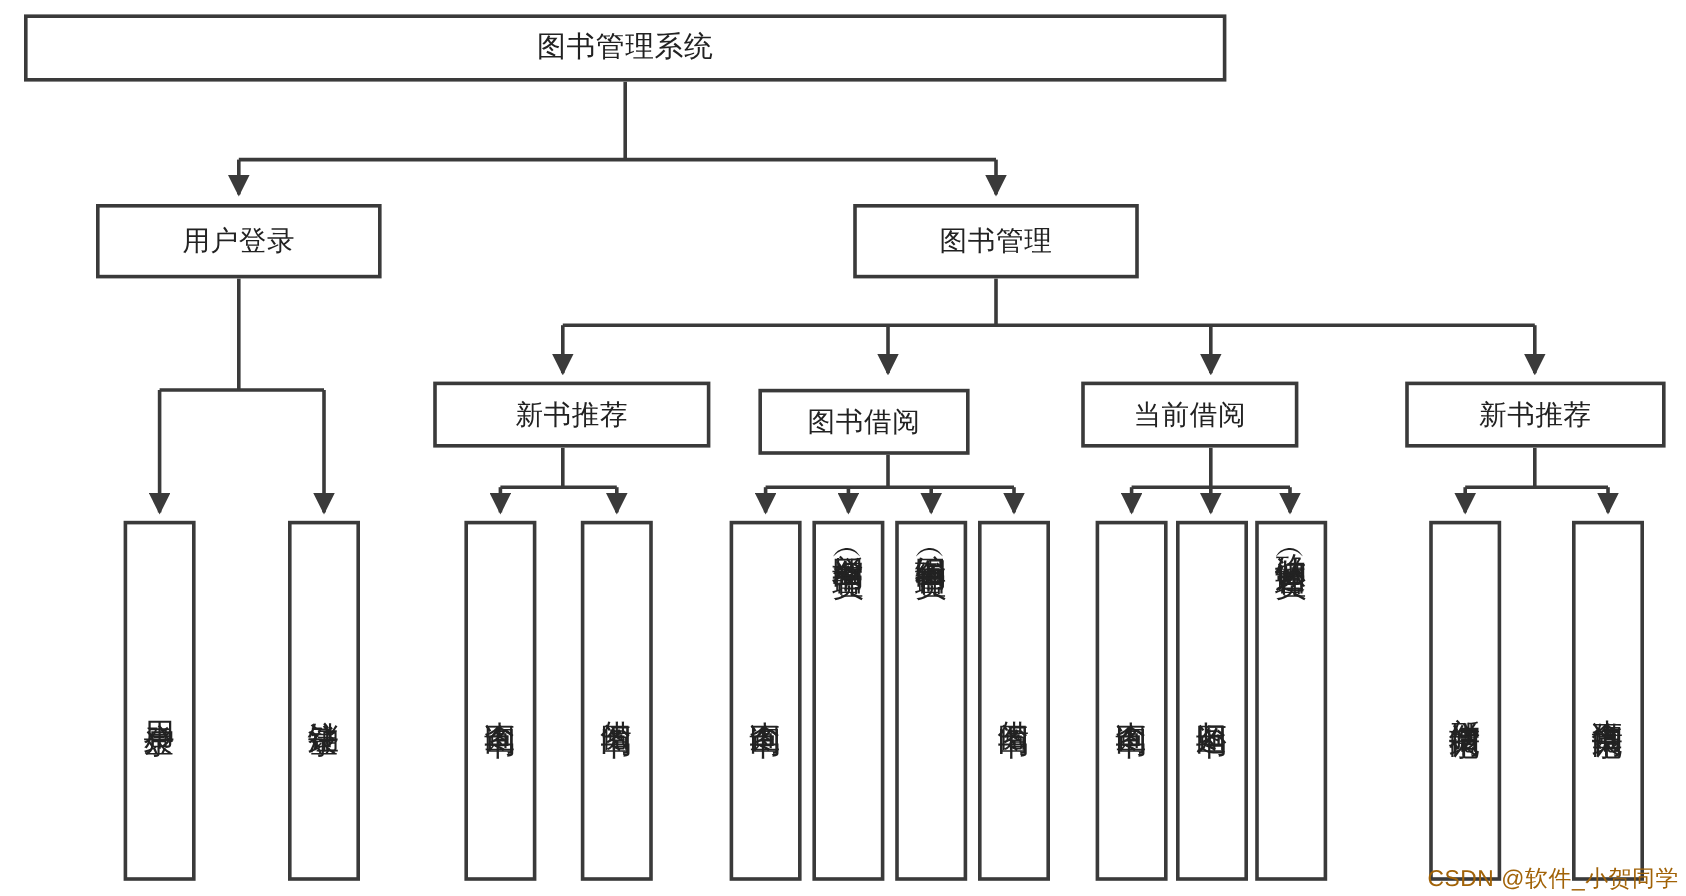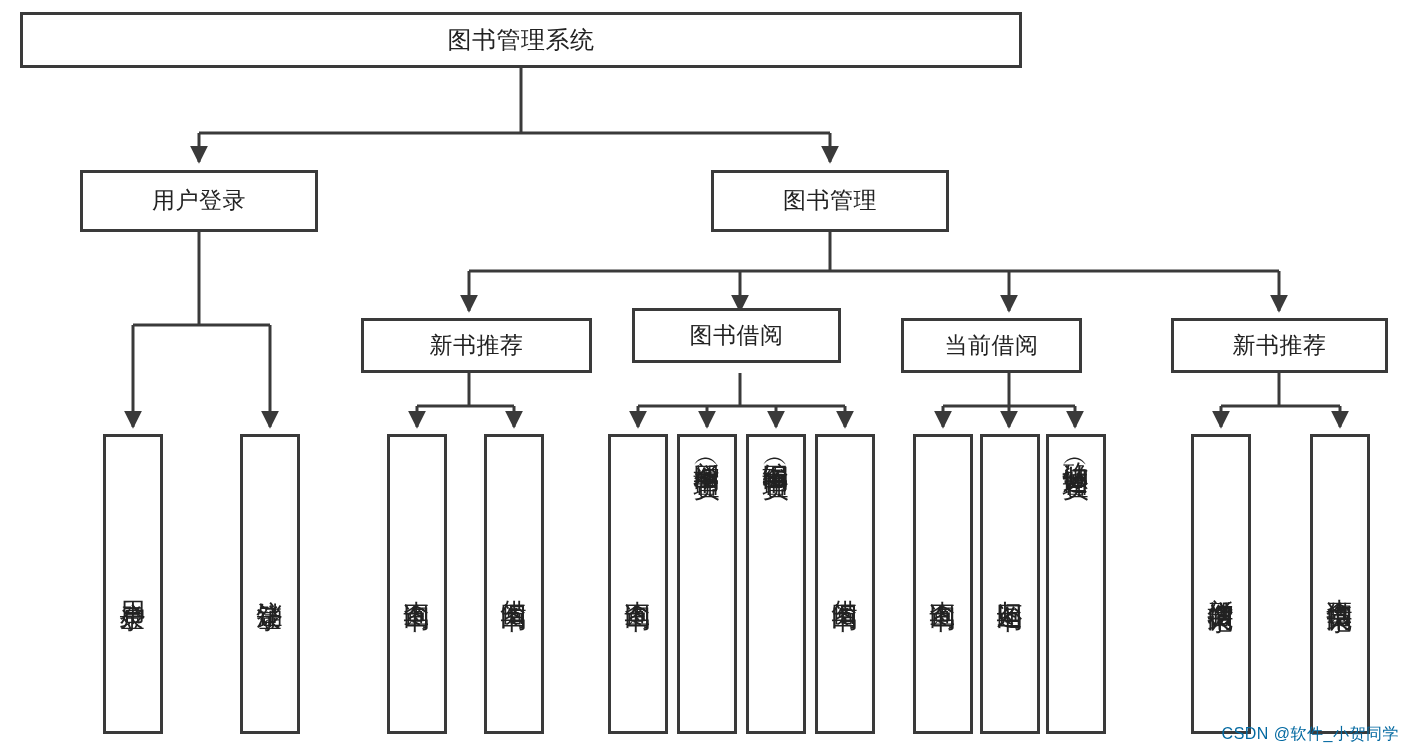--- a/index.html
+++ b/index.html
@@ -60,22 +60,22 @@
   }
   .node.vert.centerfit {
     align-items: center;
     padding-top: 0;
   }
   #root-node .lbl { font-size: 24px; }
   .watermark {
     position: absolute;
     right: 6px;
     bottom: 2px;
-    font-size: 16px;
-    color: #0369a1;
+    font-size: 19px;
+    color: #a16207;
     white-space: nowrap;
     z-index: 5;
     letter-spacing: 0.5px;
   }
 </style>
 </head>
 <body>
 
 <div id="canvas">
 
@@ -136,21 +136,21 @@
   <div class="node horiz" style="left:80px; top:170px; width:238px; height:62px;">
     <span class="lbl">用户登录</span>
   </div>
   <div class="node horiz" style="left:711px; top:170px; width:238px; height:62px;">
     <span class="lbl">图书管理</span>
   </div>
 
   <div class="node horiz" style="left:361px; top:318px; width:231px; height:55px;">
     <span class="lbl">新书推荐</span>
   </div>
-  <div class="node horiz" style="left:632px; top:308px; width:209px; height:55px;">
+  <div class="node horiz" style="left:632px; top:324px; width:176px; height:55px;">
     <span class="lbl">图书借阅</span>
   </div>
   <div class="node horiz" style="left:901px; top:318px; width:181px; height:55px;">
     <span class="lbl">当前借阅</span>
   </div>
   <div class="node horiz" style="left:1171px; top:318px; width:217px; height:55px;">
     <span class="lbl">新书推荐</span>
   </div>
 
   <div class="node vert centerfit" style="left:103px; top:434px; width:60px; height:300px;">

